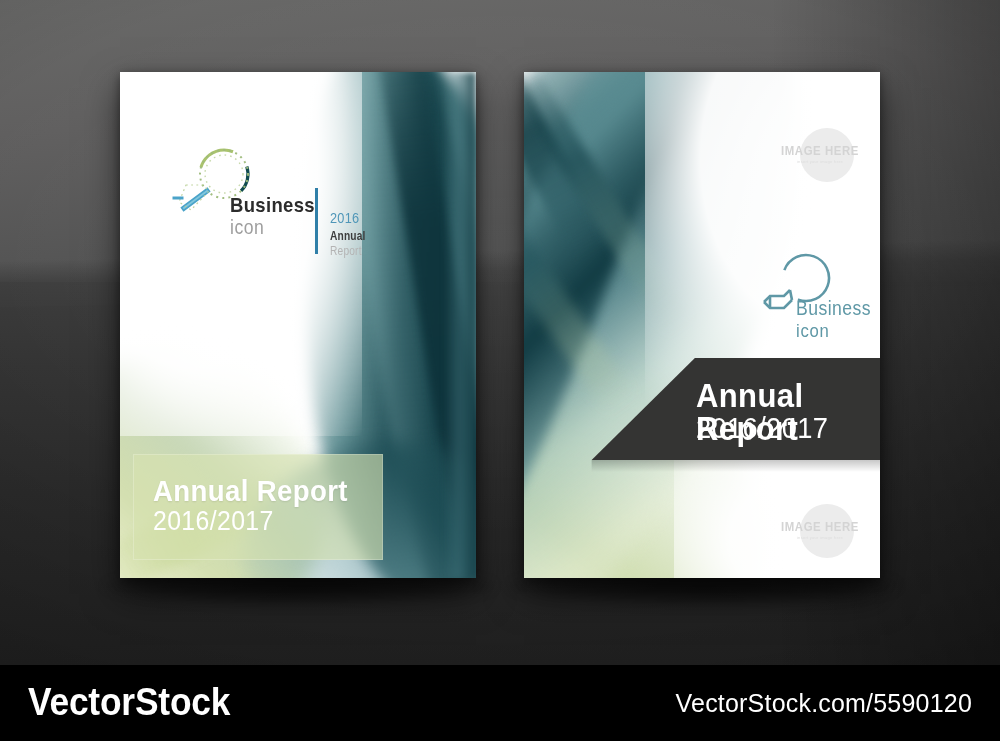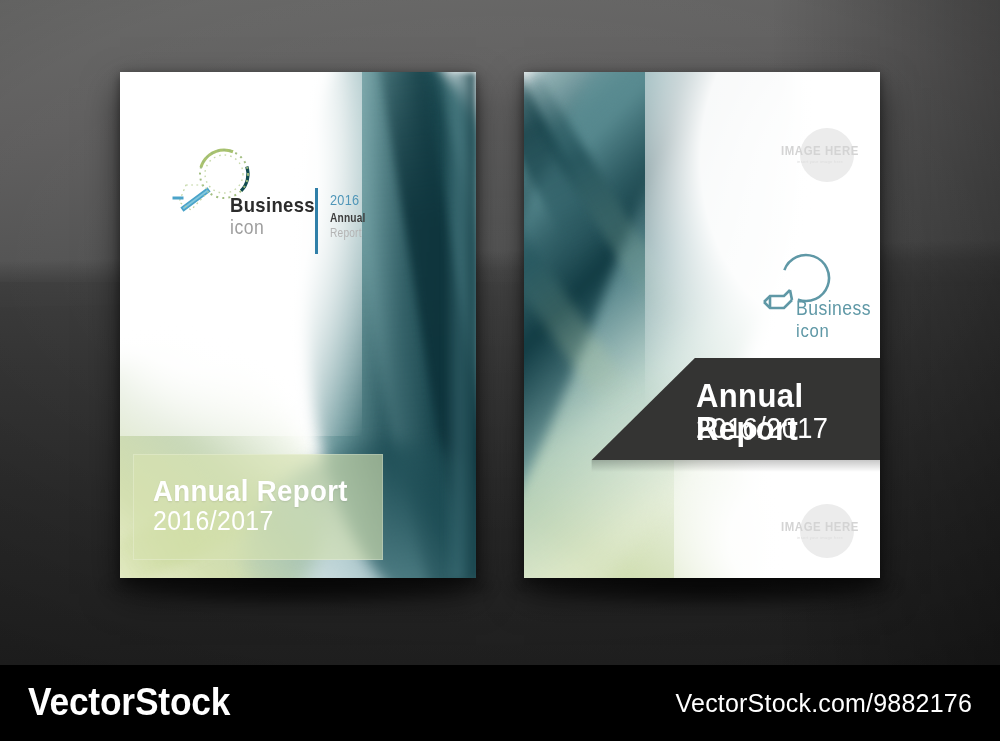--- a/index.html
+++ b/index.html
@@ -183,21 +183,21 @@
     font-size:21px;font-weight:700;letter-spacing:.4px;color:#2c2c2c;
     font-family:"Liberation Sans Narrow","Liberation Sans",sans-serif;
     transform:scaleX(.88);transform-origin:left center;
   }
   .lw-icon{
     font-size:20px;font-weight:400;letter-spacing:.6px;color:#9e9e9e;margin-top:2px;
     font-family:"Liberation Sans Narrow","Liberation Sans",sans-serif;
     transform:scaleX(.88);transform-origin:left center;
   }
   .lw-rule{position:absolute;left:153px;top:44px;width:3px;height:66px;background:#2f7fa8;}
-  .lw-meta{position:absolute;left:168px;top:48px;line-height:1.12;text-align:left;}
+  .lw-meta{position:absolute;left:168px;top:66px;line-height:1.12;text-align:left;}
   .lw-year{
     font-size:15px;color:#4f96b8;font-weight:400;letter-spacing:.3px;
     font-family:"Liberation Sans Narrow","Liberation Sans",sans-serif;transform:scaleX(.85);transform-origin:left center;
   }
   .lw-annual{
     font-size:12px;color:#3d3d3d;font-weight:700;letter-spacing:.2px;margin-top:3px;
     font-family:"Liberation Sans Narrow","Liberation Sans",sans-serif;transform:scaleX(.85);transform-origin:left center;
   }
   .lw-report{
     font-size:12px;color:#b4b4b4;font-weight:400;letter-spacing:.2px;margin-top:2px;
@@ -396,16 +396,16 @@
 
     <div class="ph ph-bot">
       <div class="ph-circle"></div>
       <div class="ph-text">IMAGE HERE</div>
       <div class="ph-sub">insert your image here</div>
     </div>
   </div>
 
   <div class="footer">
     <div class="brand">VectorStock</div>
-    <div class="brandurl">VectorStock.com/9882176</div>
+    <div class="brandurl">VectorStock.com/5590120</div>
   </div>
 
 </div>
 
 </body></html>

